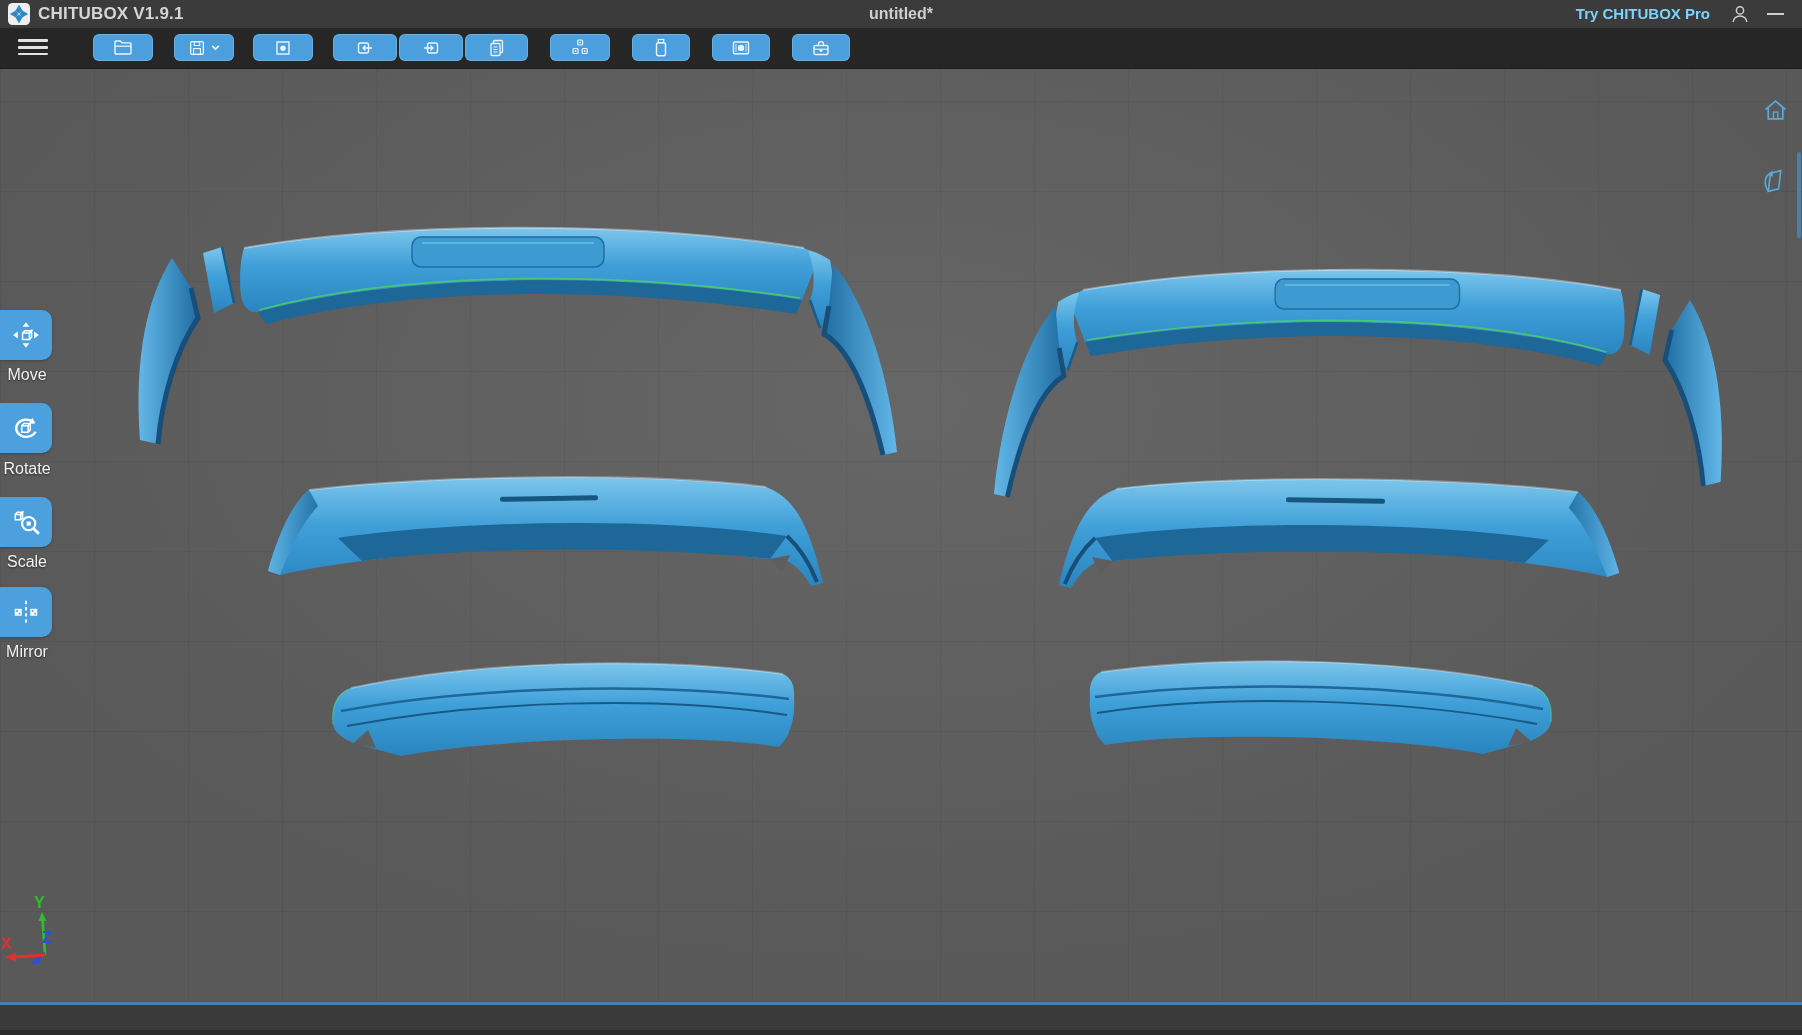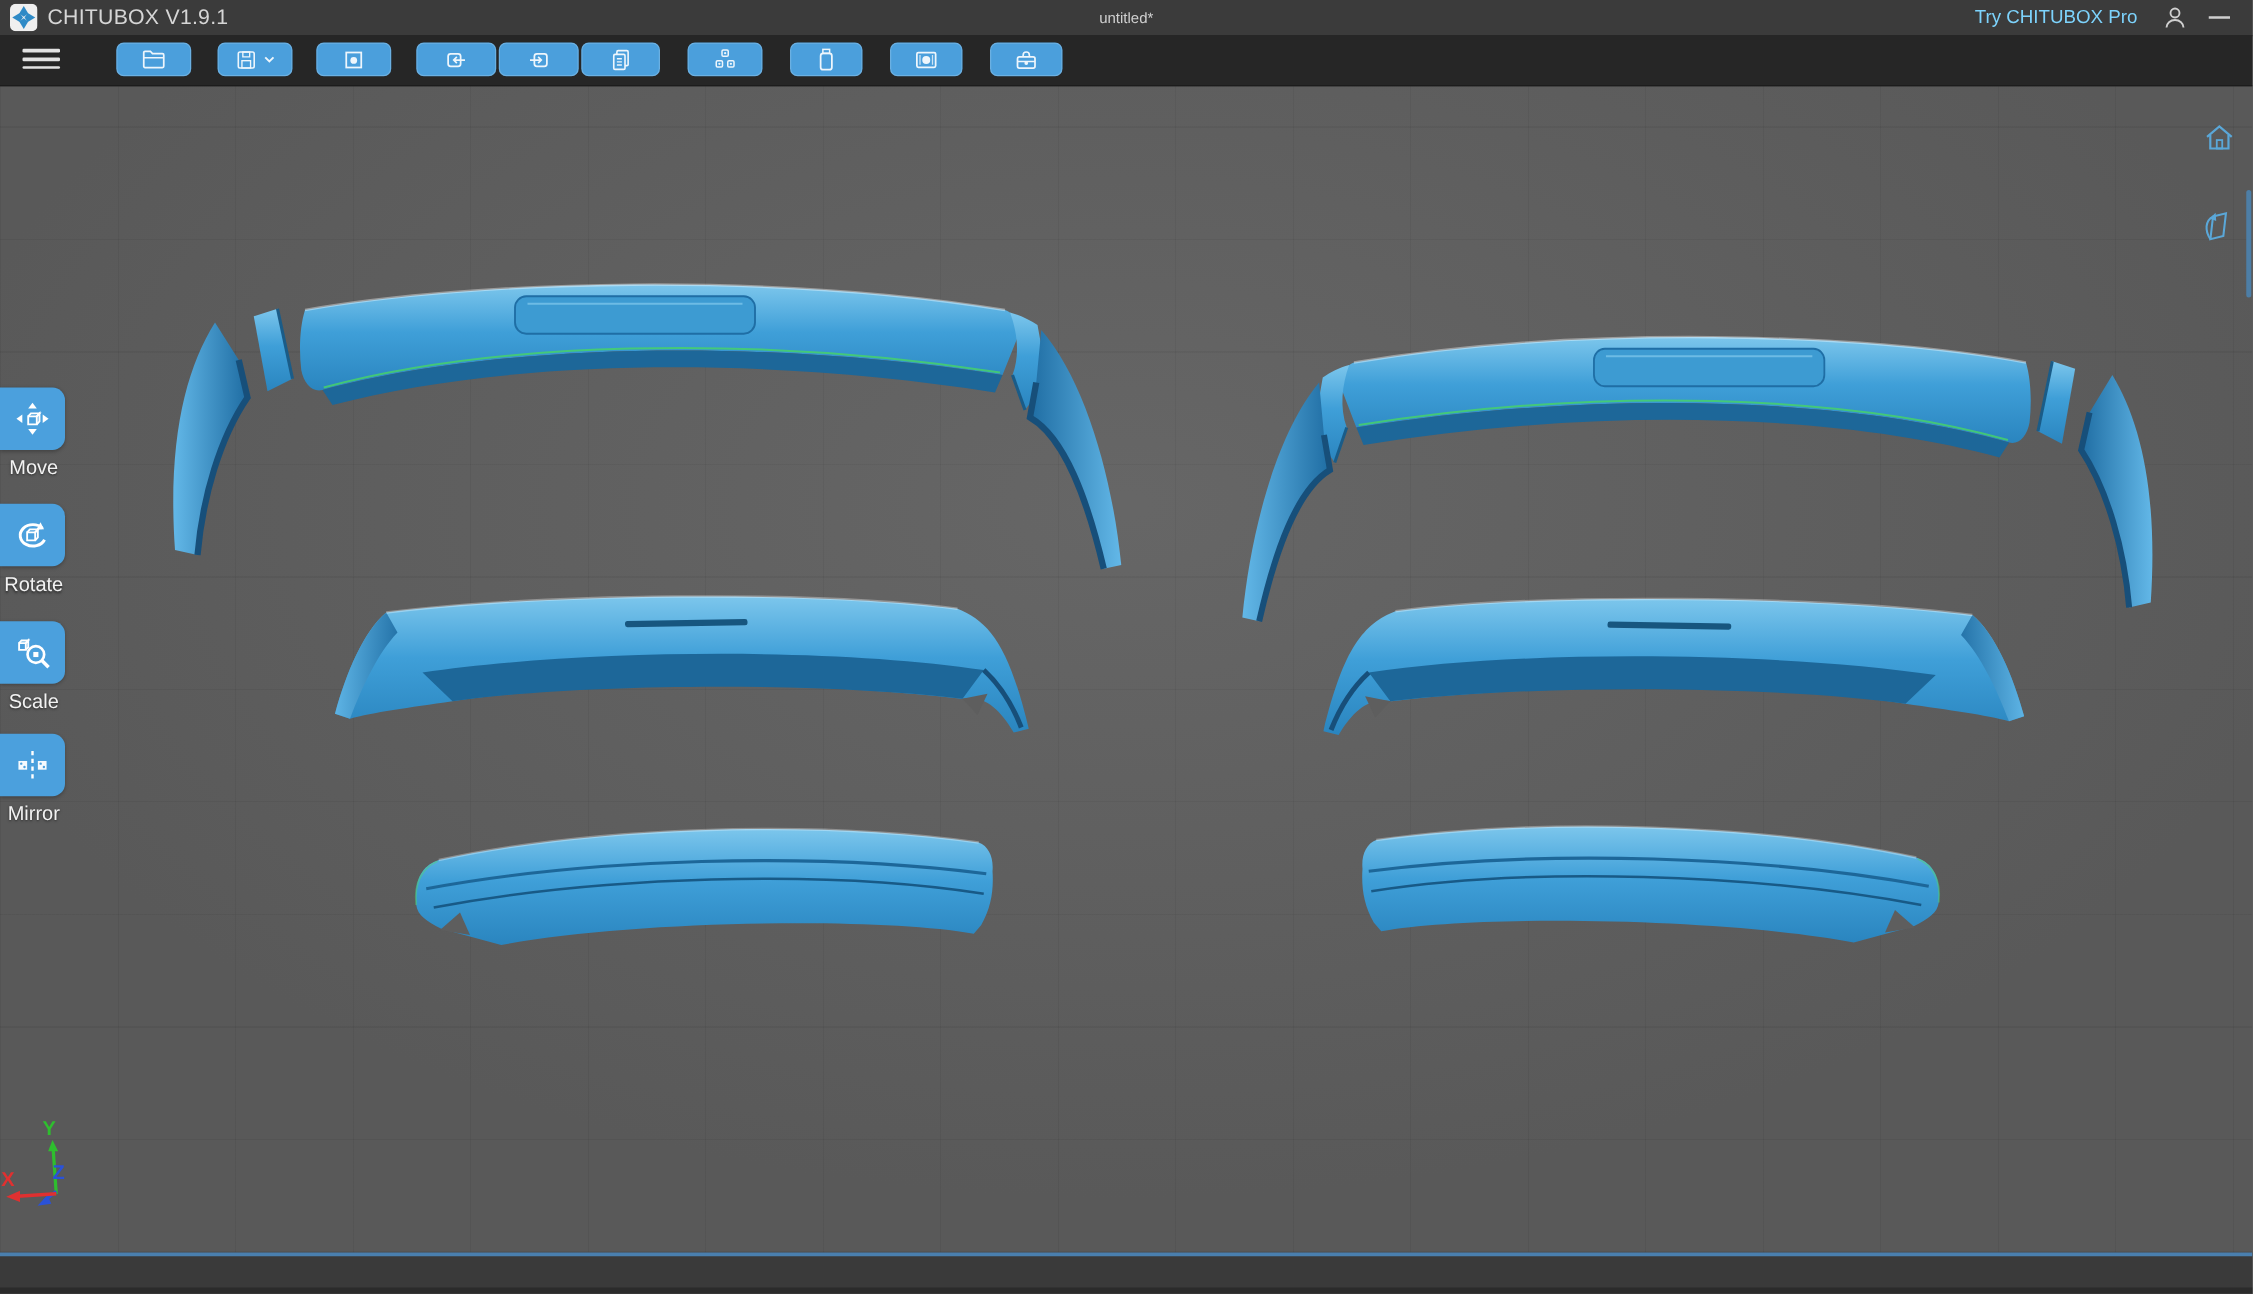--- a/index.html
+++ b/index.html
@@ -5,30 +5,30 @@
   html,body{margin:0;padding:0;}
   body{
     width:1802px;height:1035px;position:relative;overflow:hidden;
     font-family:"Liberation Sans", sans-serif;
     background:#5e5e5e;
     -webkit-font-smoothing:antialiased;
   }
   
   .titlebar{
     position:absolute;top:0;left:0;right:0;height:28px;
-    background:#3b3b3b;border-bottom:1px solid #252525;z-index:20;
+    background:#3b3b3b;border-bottom:1px solid #252525;z-index:20;font-weight:bold;
   }
   .logo{position:absolute;left:8px;top:3px;width:22px;height:22px;}
   .app-title{
     position:absolute;left:38px;top:0;height:28px;line-height:28px;
     color:#d6d6d6;font-size:17px;letter-spacing:.2px;
   }
   .doc-title{
     position:absolute;left:50%;transform:translateX(-50%);top:0;height:30px;line-height:28px;
-    color:#cfcfcf;font-size:12px;
+    color:#cfcfcf;font-size:16px;
   }
   .pro-link{
     position:absolute;right:92px;top:0;height:28px;line-height:28px;
     color:#7dd3fc;font-size:15px;cursor:pointer;
   }
   .user-btn{position:absolute;right:52px;top:4px;width:20px;height:20px;cursor:pointer;}
   .min-btn{position:absolute;right:18px;top:13px;width:17px;height:2px;background:#cfcfcf;cursor:pointer;}
   
   .toolbar{
     position:absolute;top:28px;left:0;right:0;height:40px;

